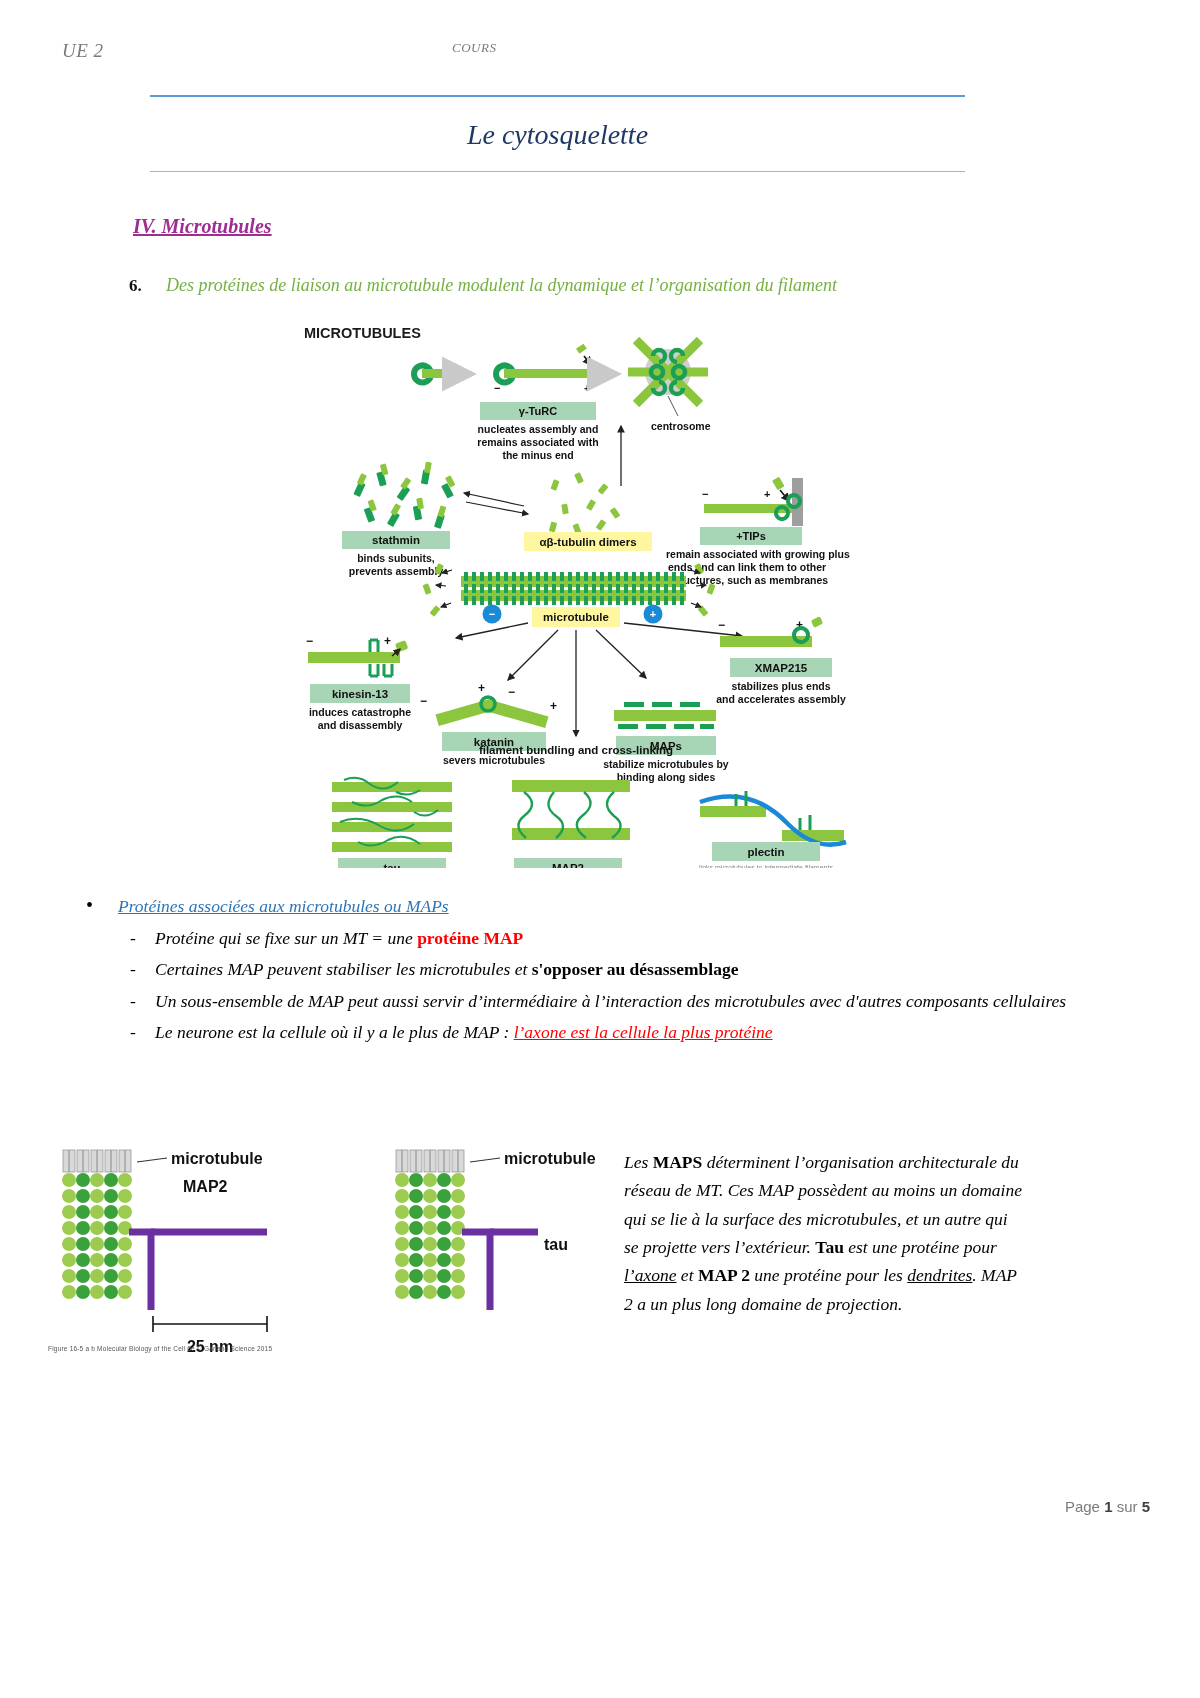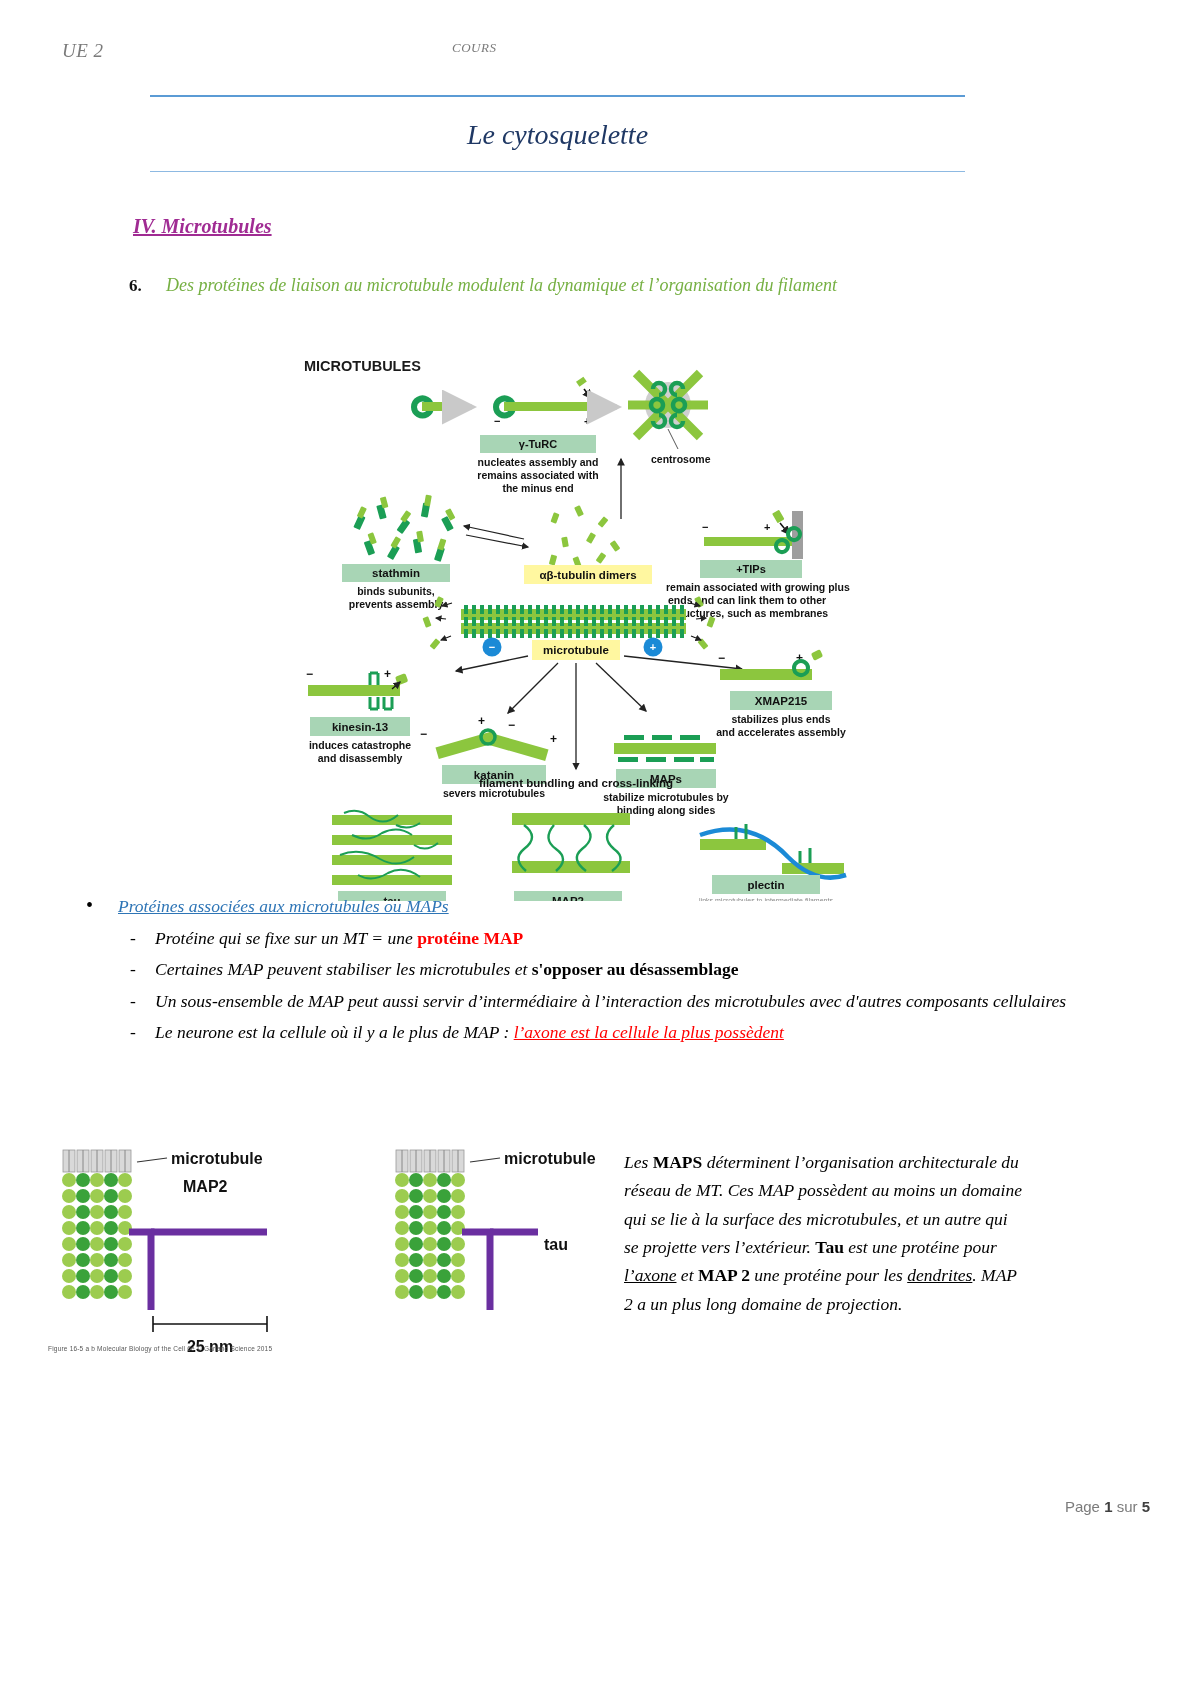--- a/index.html
+++ b/index.html
@@ -32,21 +32,21 @@
     font-style:italic;font-size:20px;color:#a02b93;
     text-decoration:underline;font-weight:bold;
   }
   .subsec{
     position:absolute;left:104px;top:275px;width:900px;
     font-style:italic;font-size:18px;color:#76b043;margin-left:25px;
   }
   .subsec .num{display:inline-block;width:37px;color:#111;font-style:normal;font-weight:bold;font-size:17px;}
 
   
-  .fig1{position:absolute;left:296px;top:318px;width:560px;height:550px;margin-top:33px;}
+  .fig1{position:absolute;left:296px;top:318px;width:560px;height:550px;}
   .fig1 svg{display:block;}
 
   
   .bullets{position:absolute;left:78px;top:896px;width:1000px;font-size:17px;color:#000;}
   .b1{position:relative;padding-left:40px;margin-bottom:10px;}
   .b1:before{content:"\2022";position:absolute;left:8px;top:-2px;font-size:20px;color:#000;}
   .b1-txt{color:#2e75b6;font-style:italic;text-decoration:underline;font-size:17.5px;}
   .b2{position:relative;padding-left:77px;margin-top:9px;font-style:italic;font-size:17.5px;line-height:1.28;}
   .b2:before{content:"-";position:absolute;left:52px;top:0px;font-style:normal;}
   .red-b{color:#ff0000;font-weight:bold;font-style:normal;}
@@ -447,21 +447,21 @@
     <div class="b2">
       <span>Protéine qui se fixe sur un MT = une </span><span class="red-b">protéine MAP</span>
     </div>
     <div class="b2">
       <span>Certaines MAP peuvent stabiliser les microtubules et </span><span class="bold-n">s'opposer au désassemblage</span>
     </div>
     <div class="b2">
       <span>Un sous-ensemble de MAP peut aussi servir d’intermédiaire à l’interaction des microtubules avec d'autres composants cellulaires</span>
     </div>
     <div class="b2">
-      <span>Le neurone est la cellule où il y a le plus de MAP : </span><span class="red-u">l’axone est la cellule la plus possèdent</span>
+      <span>Le neurone est la cellule où il y a le plus de MAP : </span><span class="red-u">l’axone est la cellule la plus protéine</span>
     </div>
   </div>
 
   <div class="fig2">
     <svg width="290" height="230" viewBox="0 0 290 230" xmlns="http://www.w3.org/2000/svg">
 
       <g fill="#d9d9d9" stroke="#999" stroke-width="0.8">
         <rect x="18" y="10" width="12" height="22"></rect>
         <rect x="32" y="10" width="12" height="22"></rect>
         <rect x="46" y="10" width="12" height="22"></rect>

